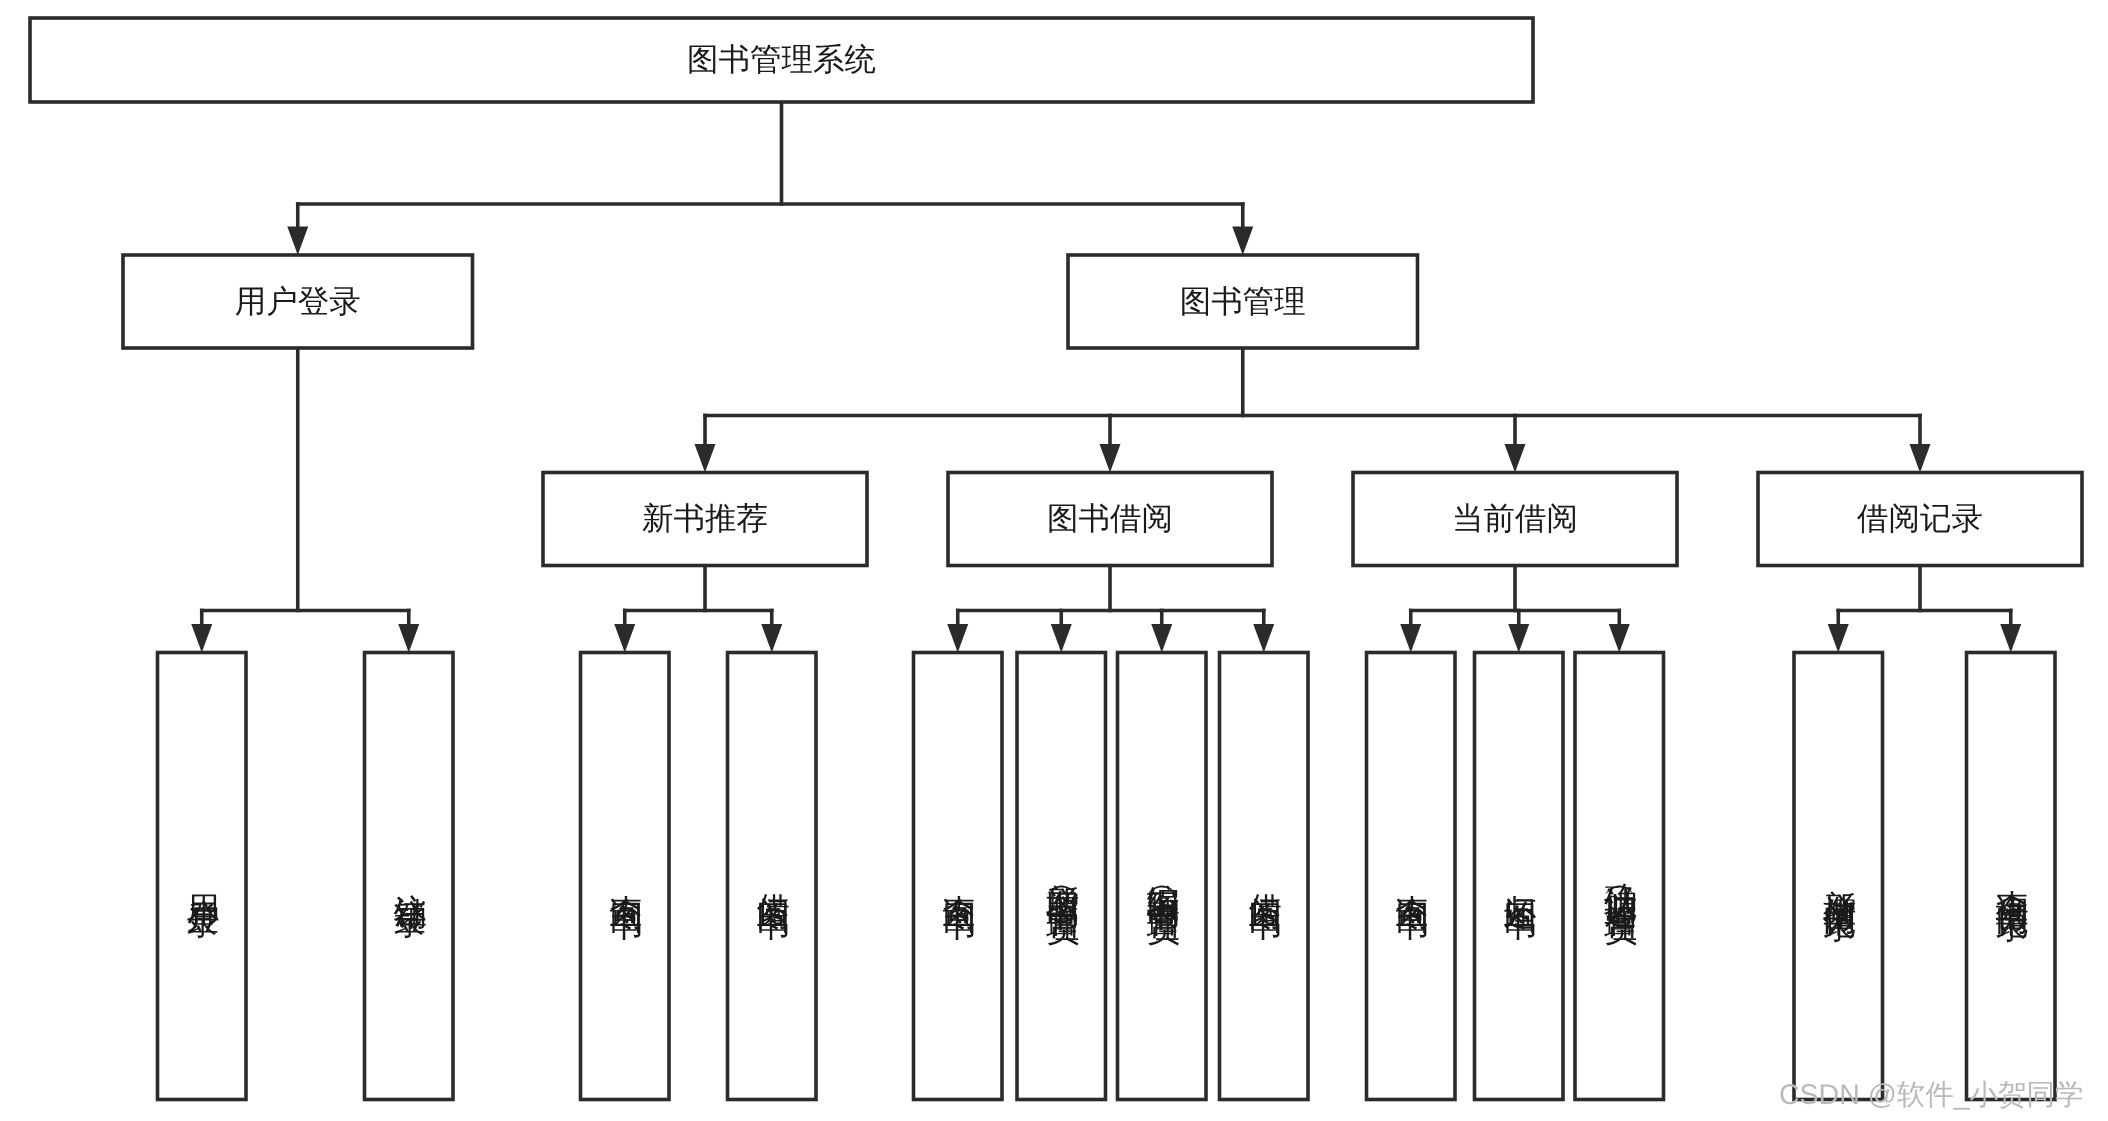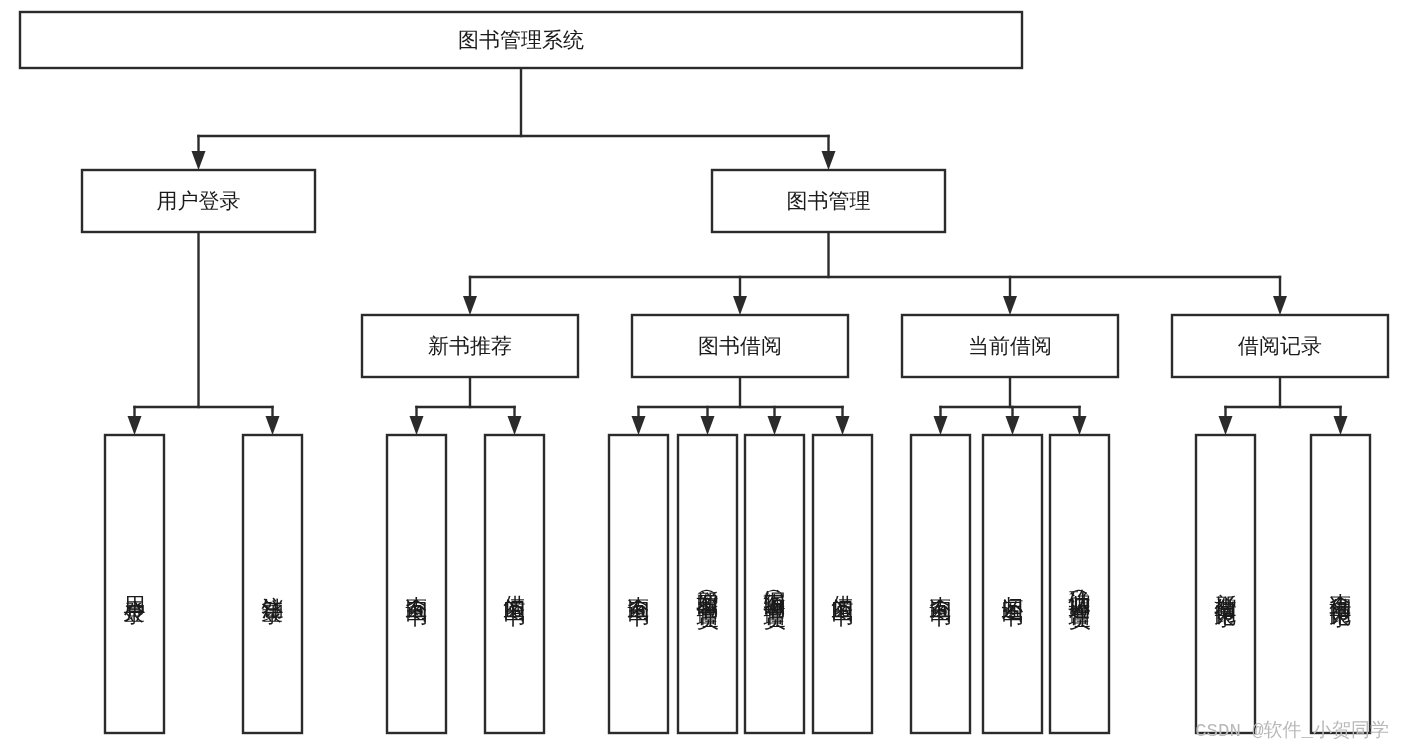--- a/index.html
+++ b/index.html
@@ -59,21 +59,21 @@
     letter-spacing: 3px;
     color: #1a1a1a;
     white-space: nowrap;
     text-align: center;
     pointer-events: none;
   }
   .watermark {
     position: absolute;
     right: 16px;
     bottom: 4px;
-    font-family: Liberation Mono, monospace;
+    font-family: Liberation Sans, sans-serif;
     font-size: 19px;
     color: #b9b9b9;
     white-space: nowrap;
     user-select: none;
   }
 </style>
 </head>
 <body>
 
 <div id="diagram-root">

